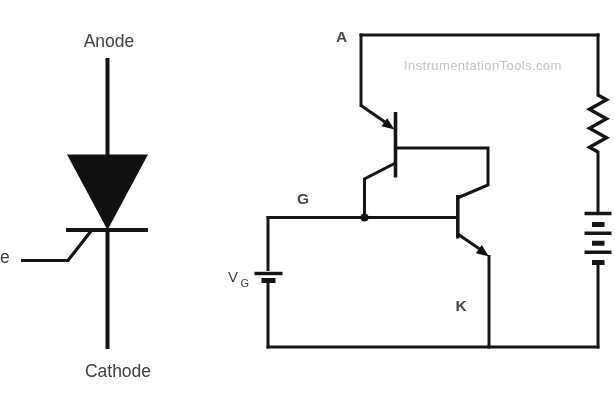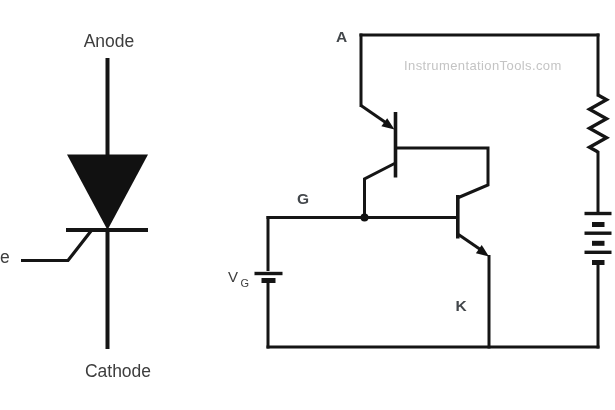--- a/index.html
+++ b/index.html
@@ -7,20 +7,21 @@
     padding: 0;
     background: #ffffff;
     font-family: "Liberation Sans", sans-serif;
   }
   .canvas {
     position: relative;
     width: 615px;
     height: 410px;
     background: #ffffff;
     overflow: hidden;
+    border-radius: 27px;
   }
   svg { display: block; }
   .wire {
     stroke: #151515;
     stroke-width: 3;
     fill: none;
     stroke-linecap: butt;
     stroke-linejoin: miter;
   }
   .bar { stroke-width: 3.6; }

